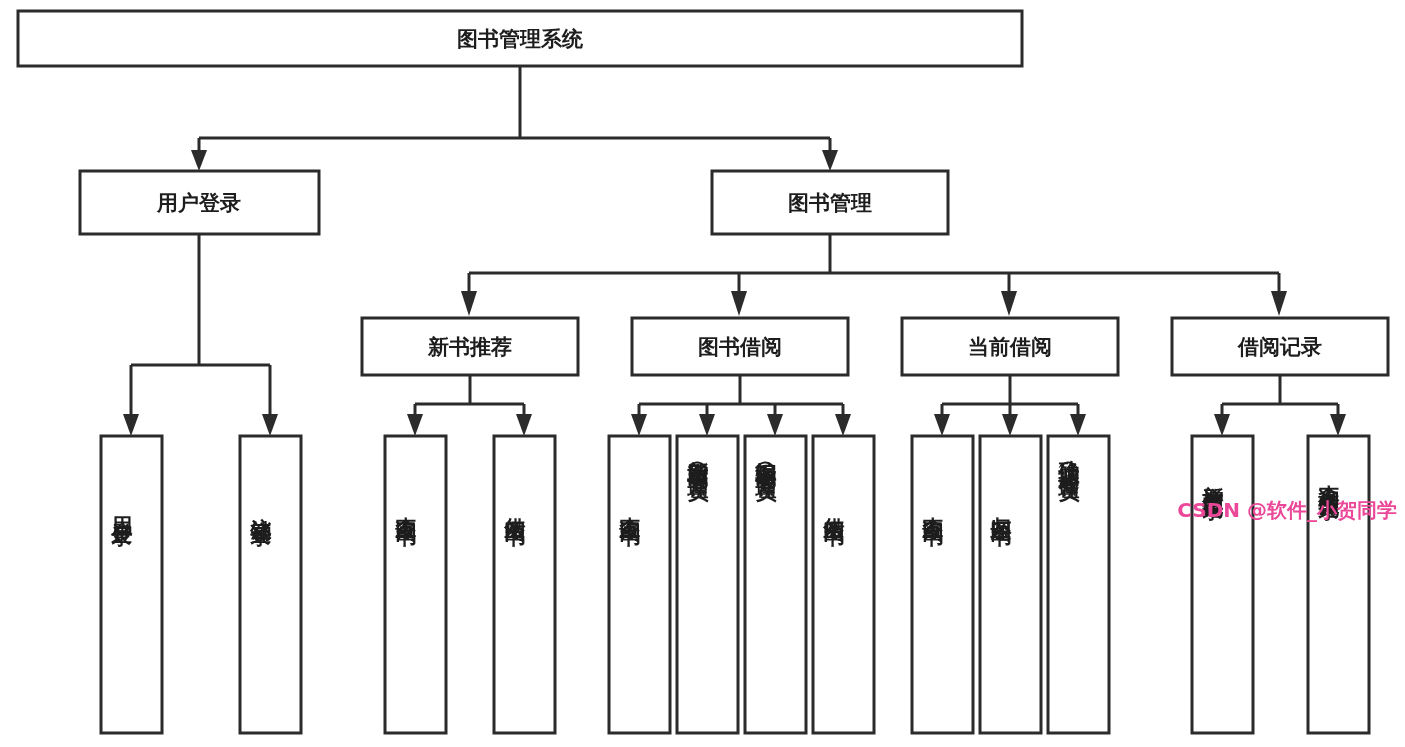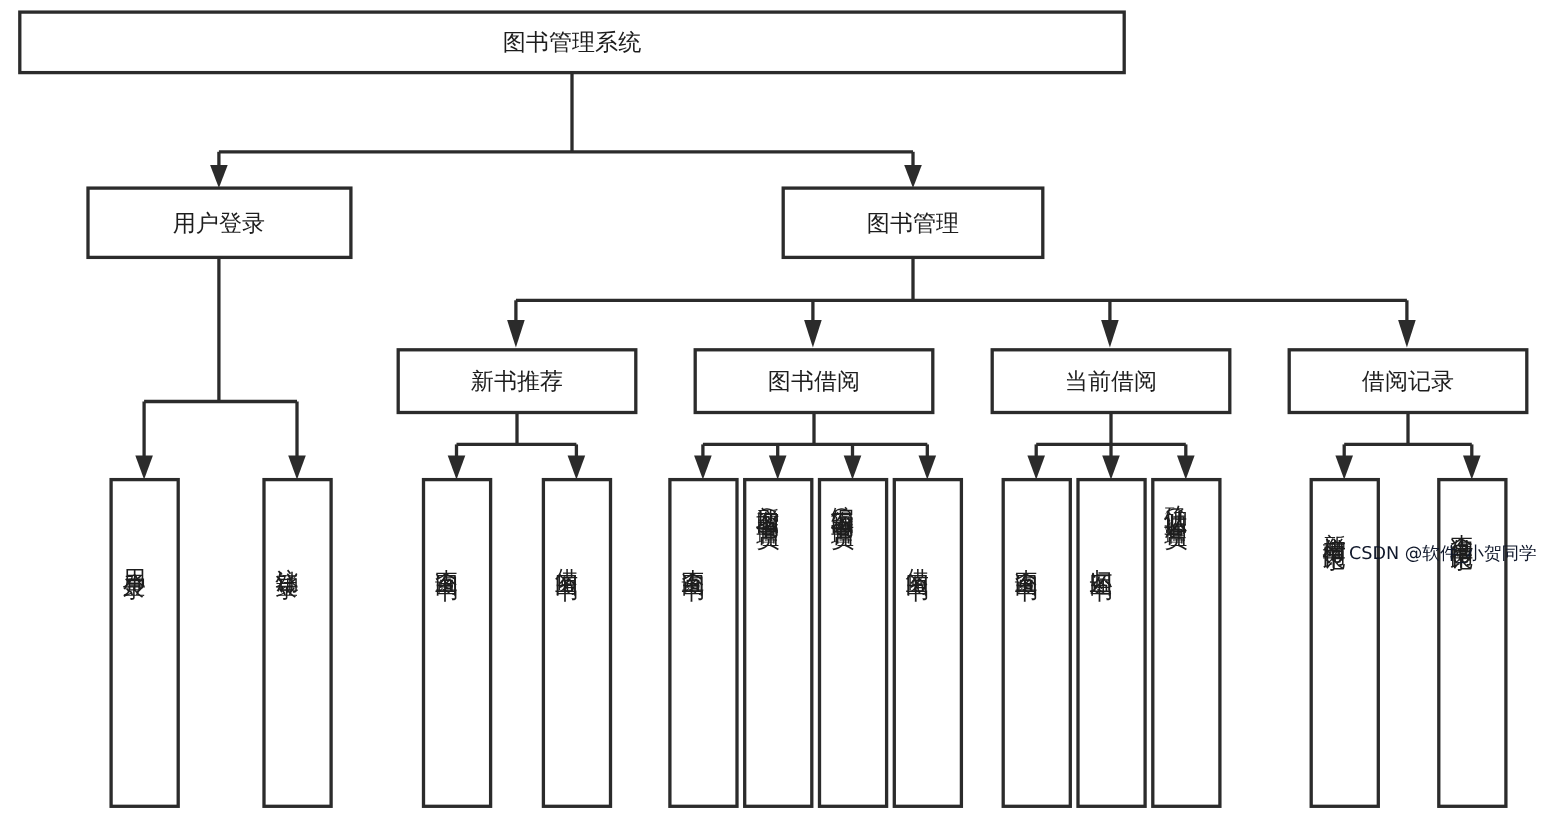--- a/index.html
+++ b/index.html
@@ -11,20 +11,21 @@
     width: 1405px;
     height: 747px;
     font-family: "DejaVu Sans", "Liberation Sans", sans-serif;
     overflow: hidden;
   }
   #diagram-root {
     position: relative;
     width: 1405px;
     height: 528px;
     background: #ffffff;
+    font-weight: bold;
   }
   svg.flow {
     position: absolute;
     left: 0;
     top: 0;
     width: 1405px;
     height: 747px;
   }
   .node-box {
     fill: #ffffff;
@@ -55,24 +56,24 @@
     writing-mode: vertical-rl;
     text-orientation: upright;
     letter-spacing: 3px;
     line-height: 1;
     white-space: nowrap;
     pointer-events: none;
   }
   .watermark {
     position: absolute;
     right: 8px;
-    bottom: 14px;
-    font-family: "DejaVu Sans", "Liberation Sans", sans-serif;
-    font-size: 16px;
-    color: #0f172a;
+    bottom: 4px;
+    font-family: "DejaVu Sans", "Liberation Sans", sans-serif;
+    font-size: 20px;
+    color: #ec4899;
     white-space: nowrap;
     letter-spacing: 0px;
   }
 </style>
 </head>
 <body>
 
 <div id="diagram-root">
 
   <svg class="flow" viewBox="0 0 1405 747" xmlns="http://www.w3.org/2000/svg">

